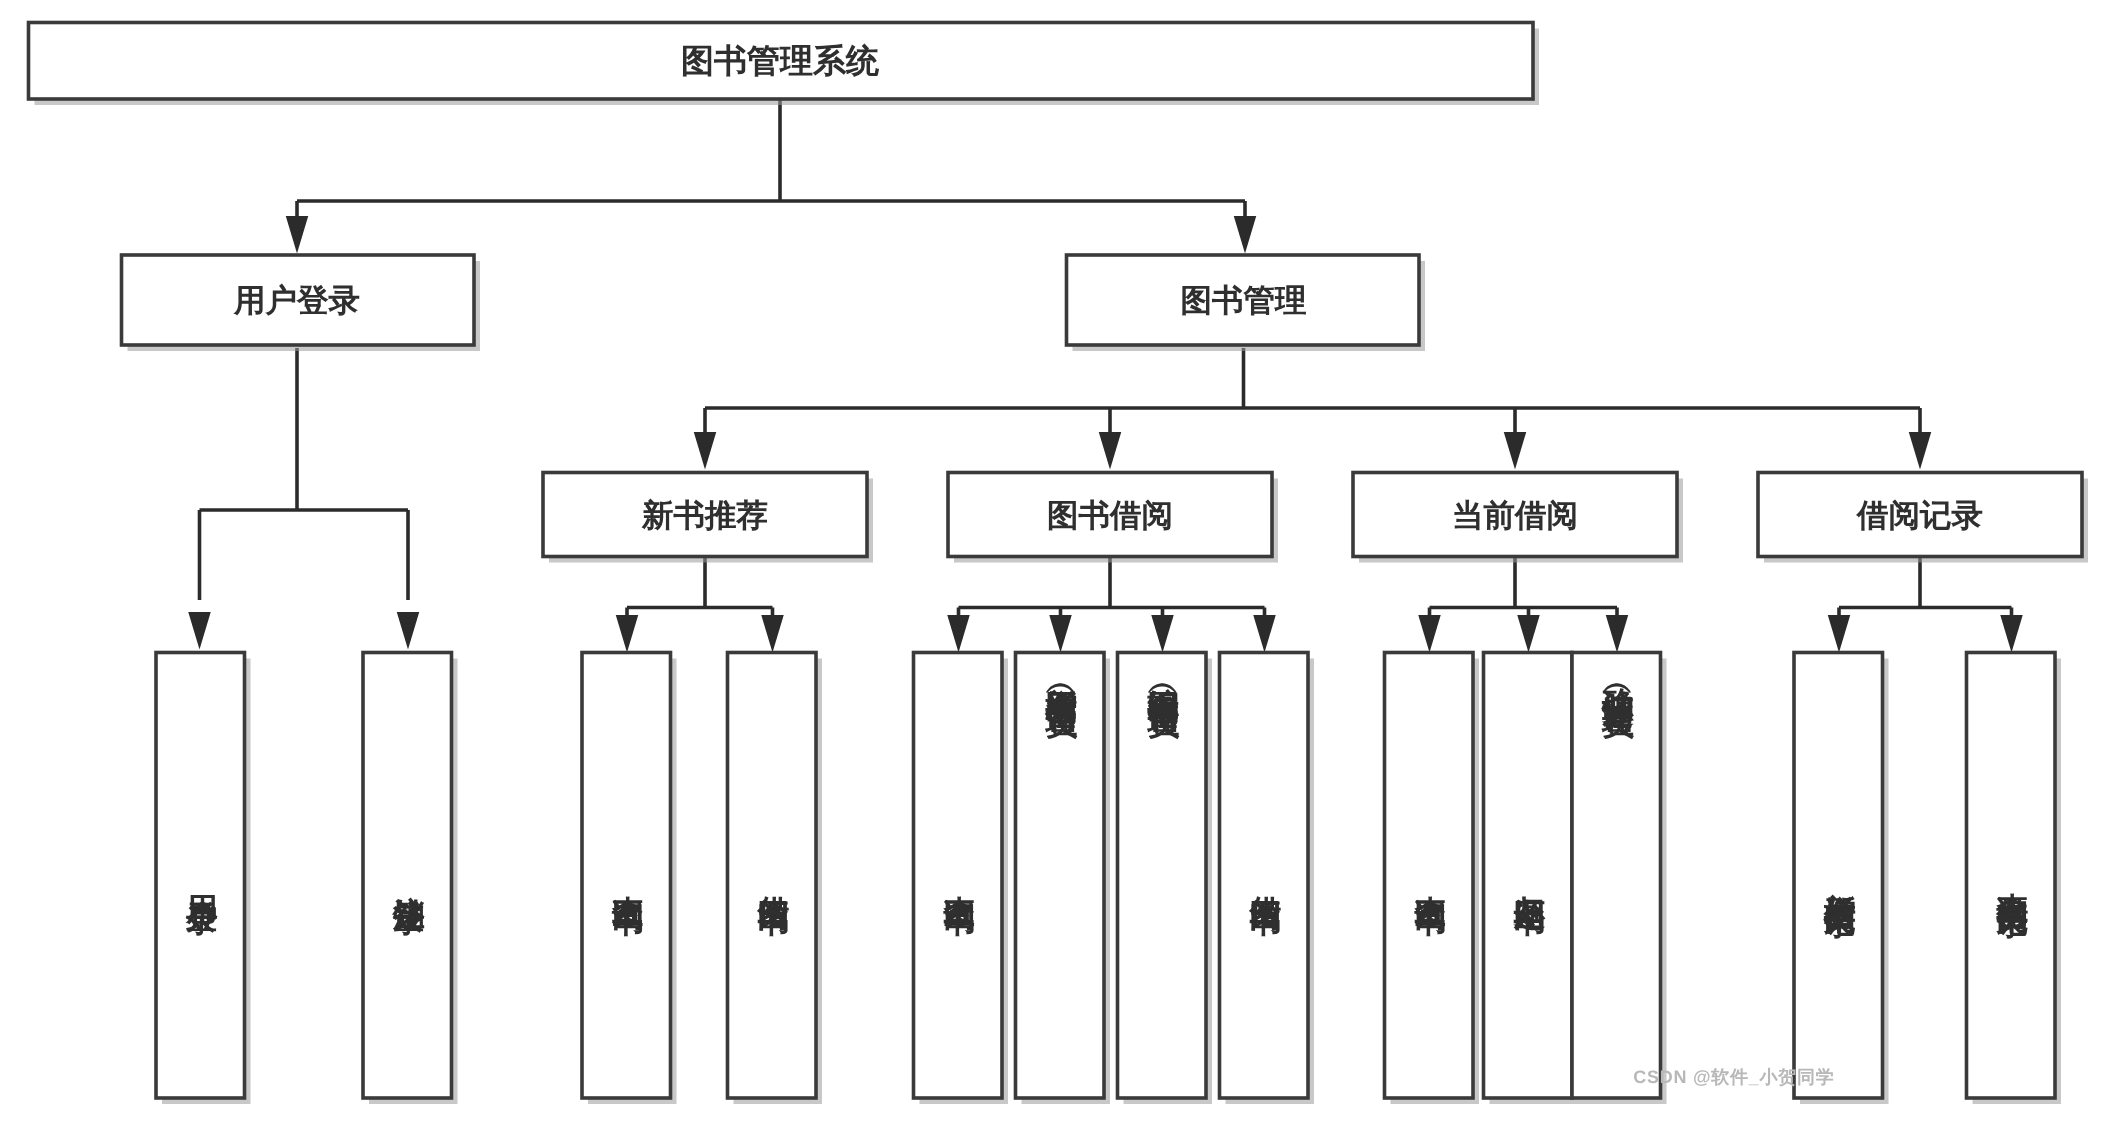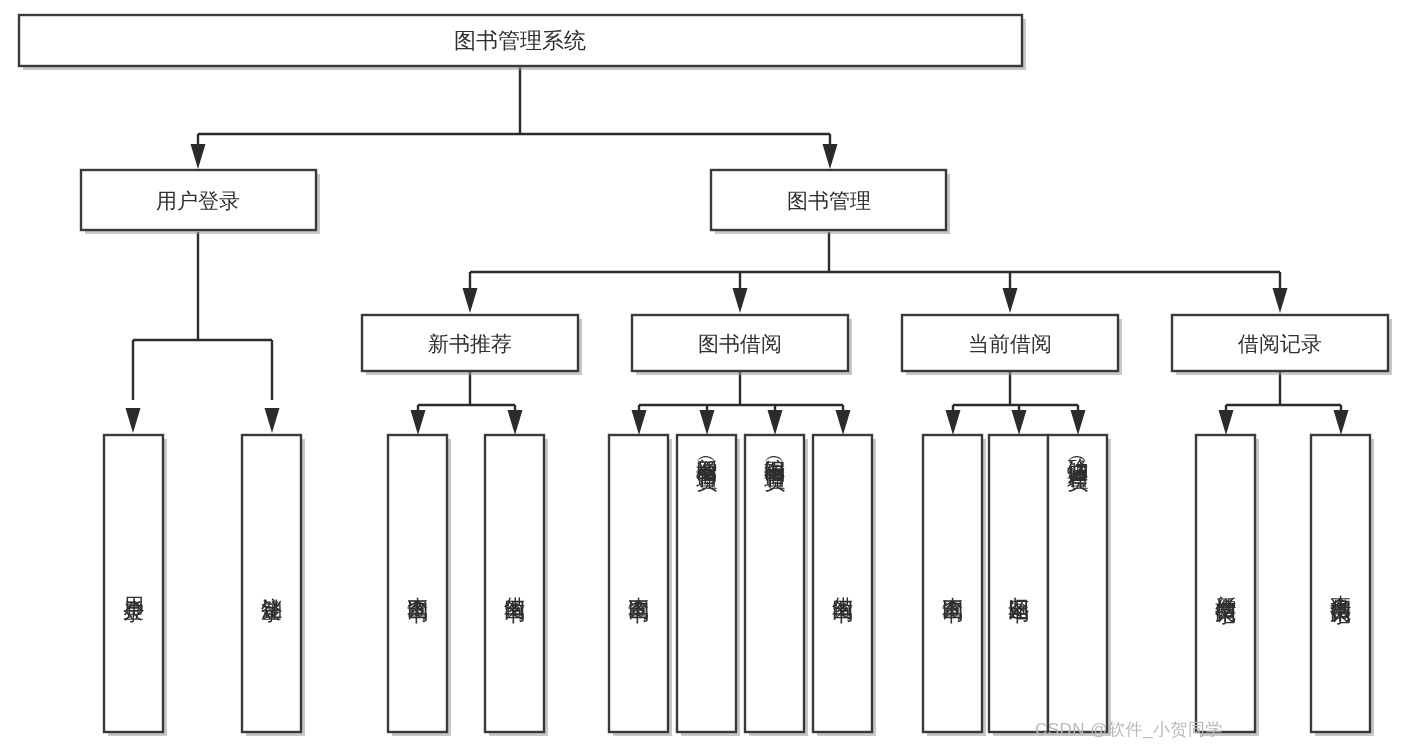--- a/index.html
+++ b/index.html
@@ -11,20 +11,21 @@
     width: 1405px;
     height: 747px;
     overflow: hidden;
     font-family: "Liberation Sans", "DejaVu Sans", sans-serif;
   }
   #diagram-root {
     position: relative;
     width: 1235px;
     height: 747px;
     background: #ffffff;
+    font-weight: bold;
   }
   svg.diagram {
     position: absolute;
     left: 0;
     top: 0;
     width: 1405px;
     height: 747px;
     display: block;
   }
   .node-rect {
@@ -72,23 +73,23 @@
     pointer-events: none;
   }
   .vlabel.top-align {
     justify-content: flex-start;
     padding-top: 6px;
     box-sizing: border-box;
   }
   .watermark {
     position: absolute;
     right: 12px;
-    bottom: 6px;
-    font-family: "Liberation Sans", "DejaVu Sans", sans-serif;
-    font-size: 17px;
+    bottom: 20px;
+    font-family: "Liberation Sans", "DejaVu Sans", sans-serif;
+    font-size: 12px;
     color: #b8b8b8;
     white-space: nowrap;
     letter-spacing: 0.5px;
   }
 </style>
 </head>
 <body>
 
 <div id="diagram-root">
 

